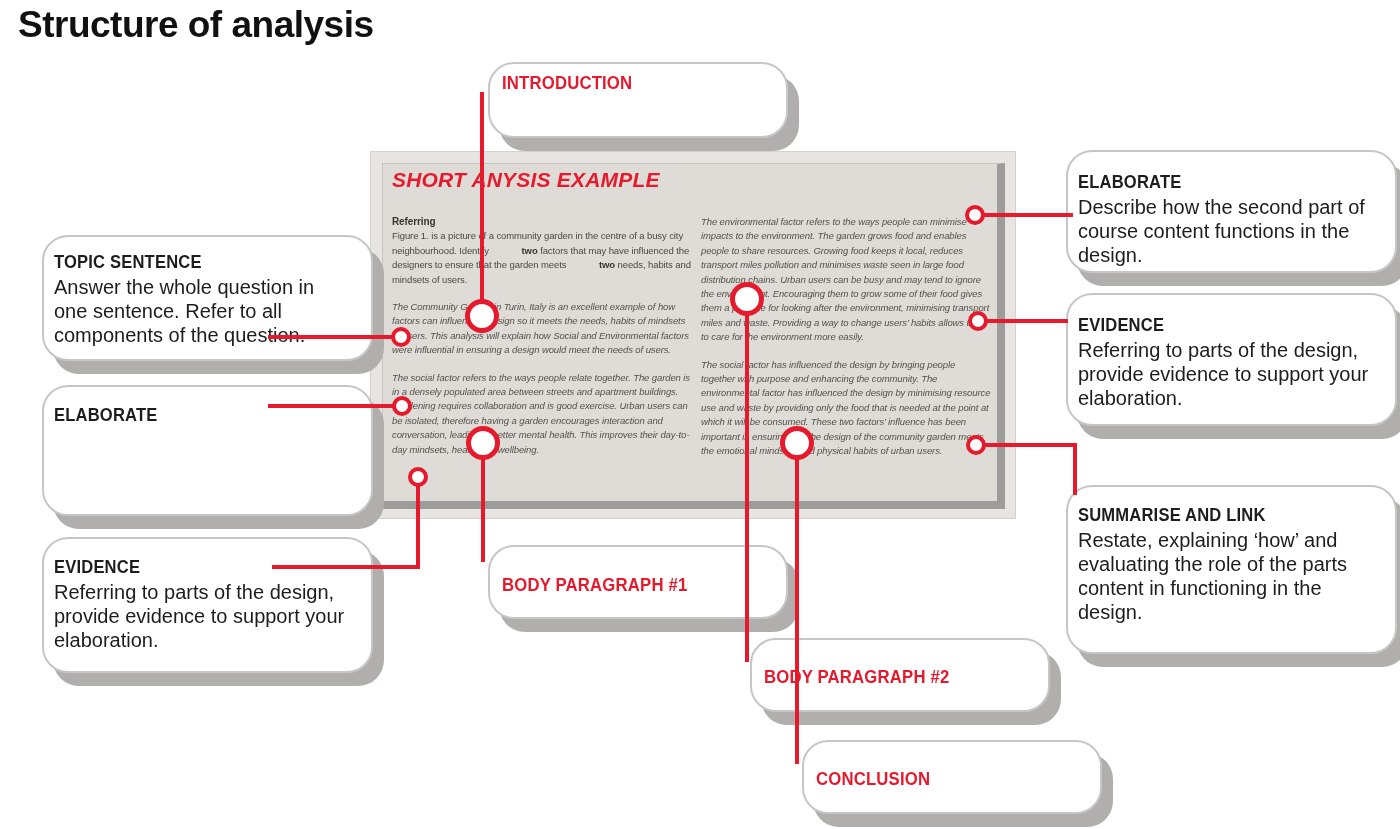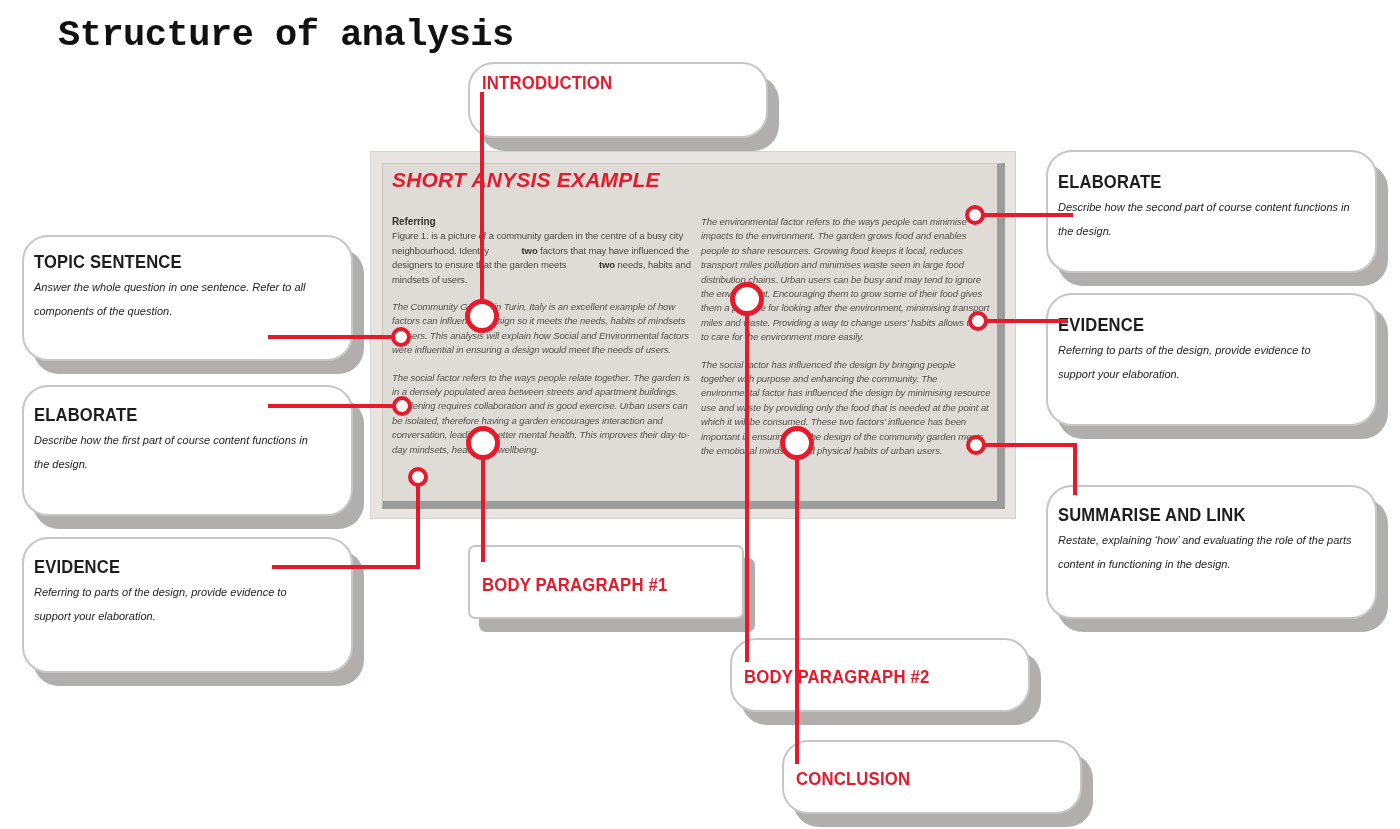--- a/index.html
+++ b/index.html
@@ -4,42 +4,41 @@
 <style>
   * { margin: 0; padding: 0; box-sizing: border-box; }
   html, body { background: #ffffff; }
   #stage {
     position: relative; width: 1400px; height: 829px;
     overflow: hidden; background: #ffffff;
     font-family: "Liberation Sans", sans-serif;
   }
   
   #page-title {
-    position: absolute; left: 18px; top: 14px;
-    font-family: Liberation Mono, monospace;
+    position: absolute; left: 18px; top: 4px;
+    font-family: Liberation Sans, sans-serif;
     font-weight: 700; font-size: 37px; color: #111111;
     letter-spacing: -0.5px;
-    margin-left: 40px;
   }
   
   .callout {
     position: absolute; background: #ffffff;
     border: 2px solid #c6c6c6; border-radius: 26px;
     box-shadow: 11px 13px 0 #b1afad;
     z-index: 20;
+    margin-left: 20px;
   }
   .callout .c-title {
     font-weight: 700; font-size: 18px; color: #1d1d1d;
     transform: scaleX(0.92); transform-origin: 0 50%;
     white-space: nowrap; letter-spacing: 0.2px;
   }
   .callout .c-body {
-    font-size: 11px; line-height: 24px; color: #1d1d1d;
+    font-size: 20px; line-height: 24px; color: #1d1d1d;
     margin-top: 2px;
-    font-style: italic;
   }
   .red-label {
     position: absolute;
     font-weight: 700; font-size: 19px; color: #e51a2c;
     transform: scaleX(0.88); transform-origin: 0 50%;
     white-space: nowrap; letter-spacing: 0.2px;
   }
   
   #doc-outer {
     position: absolute; left: 370px; top: 151px; width: 646px; height: 368px;
@@ -95,58 +94,57 @@
         <p class="doc-para">The environmental factor refers to the ways people can minimise impacts to the environment. The garden grows food and enables people to share resources. Growing food keeps it local, reduces transport miles pollution and minimises waste seen in large food distribution chains. Urban users can be busy and may tend to ignore the environment. Encouraging them to grow some of their food gives them a purpose for looking after the environment, minimising transport miles and waste. Providing a way to change users’ habits allows them to care for the environment more easily.</p>
         <p class="doc-para">The social factor has influenced the design by bringing people together with purpose and enhancing the community. The environmental factor has influenced the design by minimising resource use and waste by providing only the food that is needed at the point at which it will be consumed. These two factors’ influence has been important in ensuring that the design of the community garden meets the emotional mindsets and physical habits of urban users.</p>
       </div>
     </div>
   </div>
 
   <div class="callout" style="left:468px; top:62px; width:300px; height:76px;">
     <span class="red-label" style="left:12px; top:8px;">INTRODUCTION</span>
   </div>
 
-  <div class="callout" style="left:468px; top:545px; width:276px; height:74px;border-radius:7px;">
+  <div class="callout" style="left:468px; top:545px; width:300px; height:74px;">
     <span class="red-label" style="left:12px; top:27px;">BODY PARAGRAPH #1</span>
   </div>
 
   <div class="callout" style="left:730px; top:638px; width:300px; height:74px;">
     <span class="red-label" style="left:12px; top:26px;">BODY PARAGRAPH #2</span>
   </div>
 
   <div class="callout" style="left:782px; top:740px; width:300px; height:74px;">
     <span class="red-label" style="left:12px; top:26px;">CONCLUSION</span>
   </div>
 
   <div class="callout" style="left:22px; top:235px; width:331px; height:126px; padding:15px 10px 10px 10px;">
     <div class="c-title">TOPIC SENTENCE</div>
     <div class="c-body" style="max-width:292px;">Answer the whole question in one sentence. Refer to all components of the question.</div>
   </div>
 
   <div class="callout" style="left:22px; top:385px; width:331px; height:131px; padding:18px 10px 10px 10px;">
     <div class="c-title">ELABORATE</div>
-    <div class="c-body" style="max-width:292px;">Describe how the first part of course content functions in the design.</div>
   </div>
 
   <div class="callout" style="left:22px; top:537px; width:331px; height:136px; padding:18px 10px 10px 10px;">
     <div class="c-title">EVIDENCE</div>
     <div class="c-body" style="max-width:292px;">Referring to parts of the design, provide evidence to support your elaboration.</div>
   </div>
 
   <div class="callout" style="left:1046px; top:150px; width:331px; height:123px; padding:20px 10px 10px 10px;">
     <div class="c-title">ELABORATE</div>
     <div class="c-body" style="max-width:292px;">Describe how the second part of course content functions in the design.</div>
   </div>
 
   <div class="callout" style="left:1046px; top:293px; width:331px; height:133px; padding:20px 10px 10px 10px;">
     <div class="c-title">EVIDENCE</div>
     <div class="c-body" style="max-width:292px;">Referring to parts of the design, provide evidence to support your elaboration.</div>
   </div>
 
-  <div class="callout" style="left:1046px; top:485px; width:331px; height:134px; padding:18px 10px 10px 10px;">
+  <div class="callout" style="left:1046px; top:485px; width:331px; height:169px; padding:18px 10px 10px 10px;">
     <div class="c-title">SUMMARISE AND LINK</div>
     <div class="c-body" style="max-width:318px;">Restate, explaining ‘how’ and evaluating the role of the parts content in functioning in the design.</div>
   </div>
 
   <div class="vline" style="left:480px; top:92px; height:210px;"></div>
   <div class="dot dot-lg" style="left:465px; top:299px;"></div>
 
   <div class="dot dot-lg" style="left:466px; top:426px;"></div>
   <div class="vline" style="left:481px; top:459px; height:103px;"></div>
 

